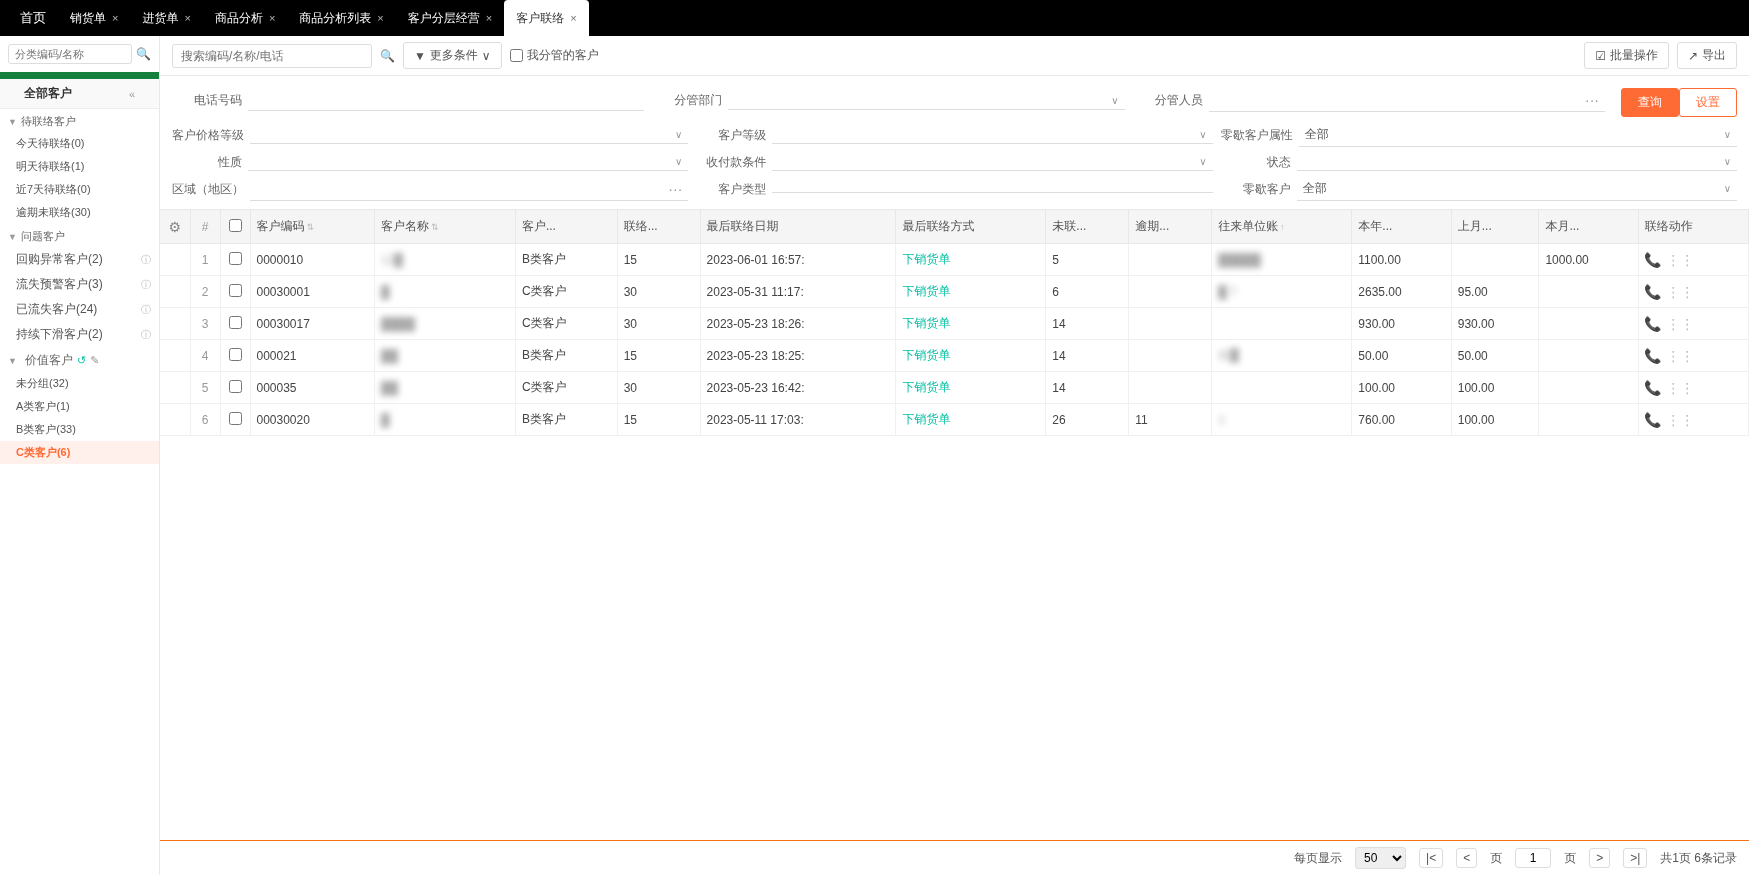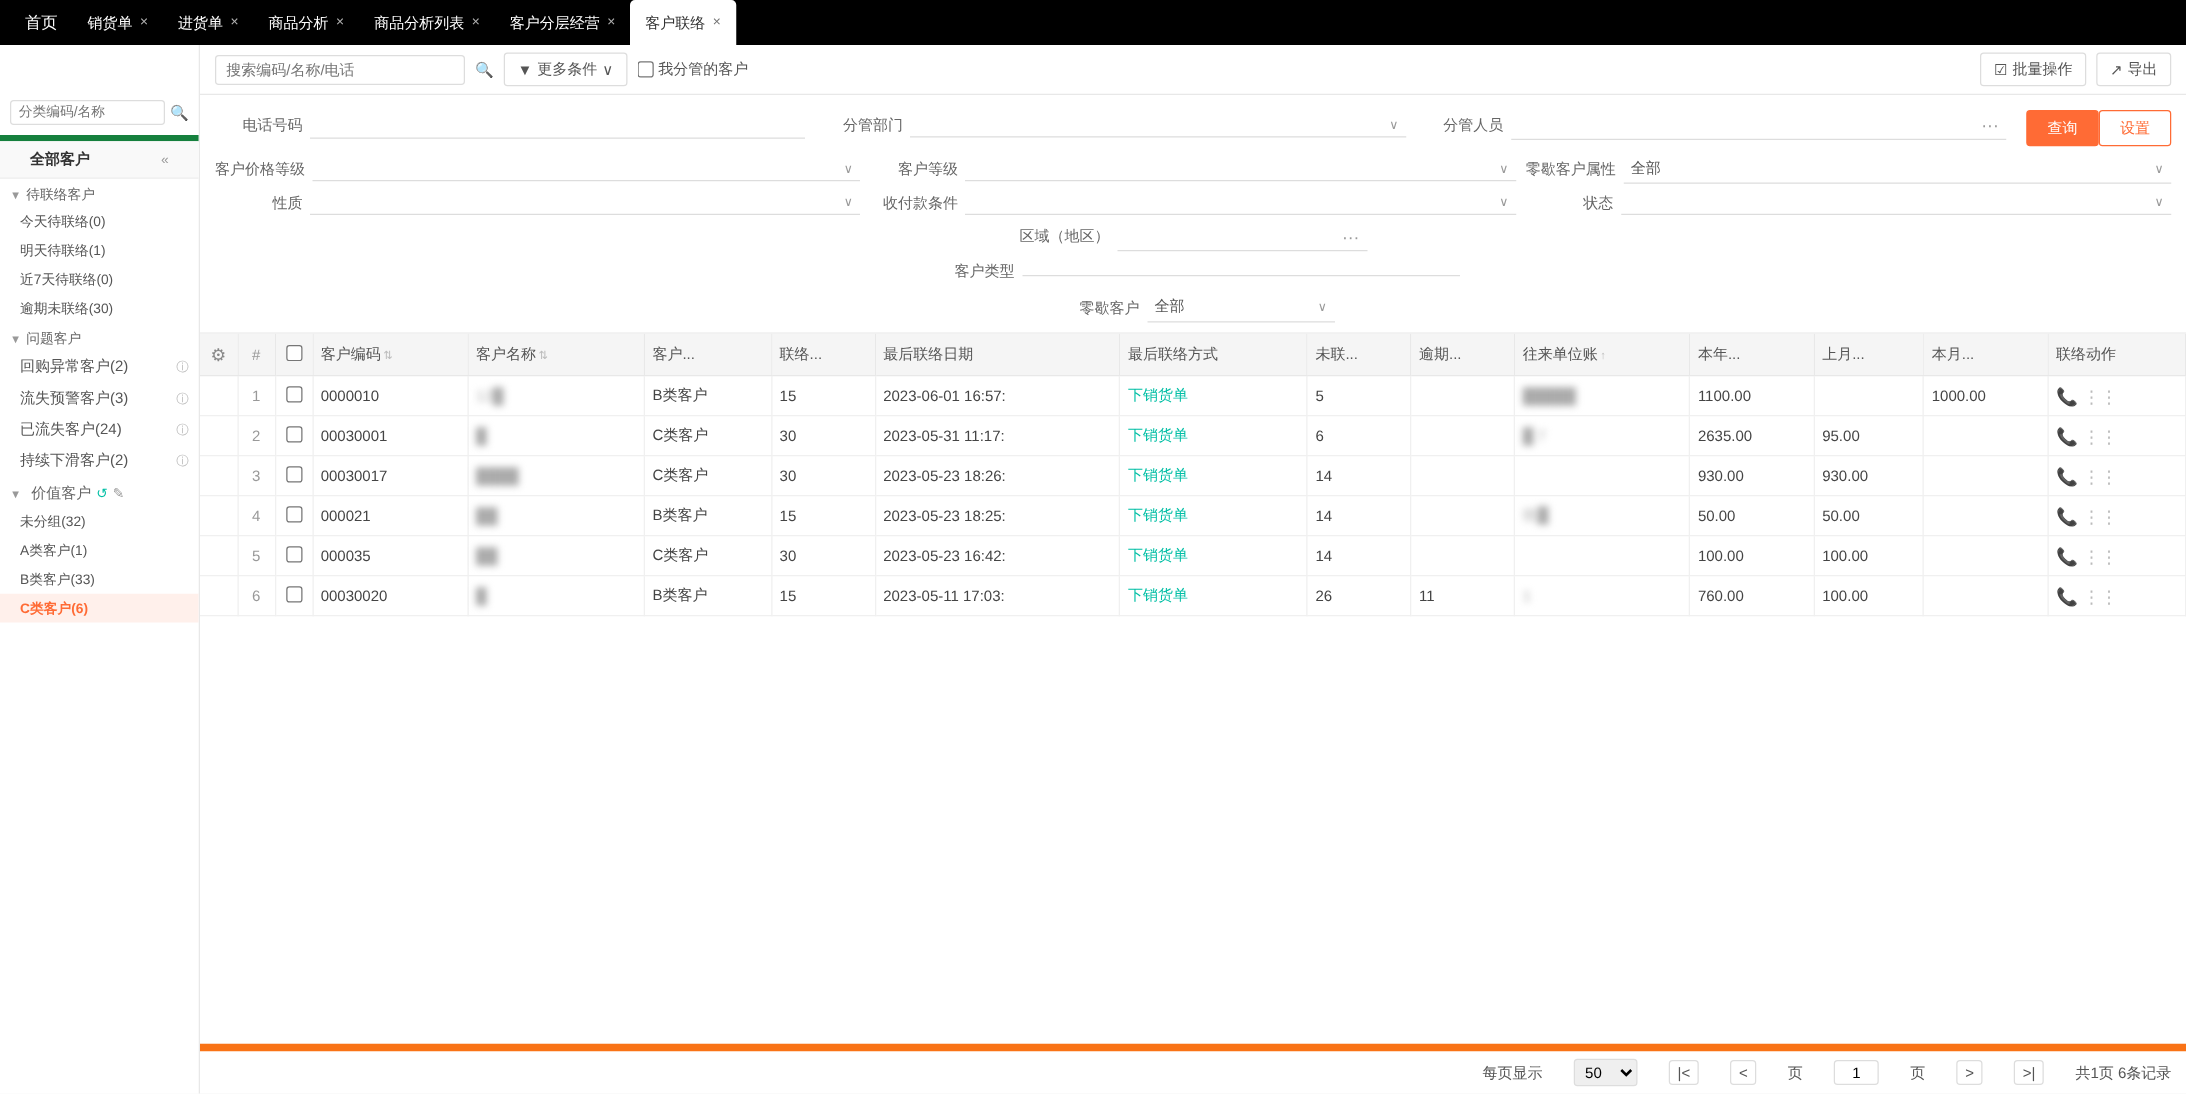--- a/index.html
+++ b/index.html
@@ -9,21 +9,21 @@
     .top-nav { background: #000000; display: flex; align-items: center; height: 36px; padding: 0 8px; }
     .nav-item { color: #fff; padding: 0 12px; height: 36px; display: flex; align-items: center; cursor: pointer; font-size: 13px; white-space: nowrap; }
     .nav-item.active { background: #fff; color: #333; border-radius: 4px 4px 0 0; }
     .nav-item .close-x { margin-left: 6px; font-size: 11px; opacity: 0.7; }
 
     
     .main-layout { display: flex; height: calc(100vh - 36px); }
 
     
     .sidebar { width: 160px; background: #fff; border-right: 1px solid #e8e8e8; display: flex; flex-direction: column; overflow-y: auto; flex-shrink: 0; }
-    .sidebar-search { padding: 8px; display: flex; align-items: center; border-bottom: 5px solid #15803d; margin-top: 36px; }
+    .sidebar-search { padding: 8px; display: flex; align-items: center; border-bottom: 7px solid #15803d; }
     .sidebar-search input { border: 1px solid #ddd; border-radius: 3px; padding: 3px 6px; width: 100%; font-size: 11px; }
     .sidebar-search .search-icon { margin-left: 4px; color: #999; cursor: pointer; }
     .sidebar-section-header { display: flex; align-items: center; padding: 6px 24px; background: #f9f9f9; border-bottom: 1px solid #eee; }
     .sidebar-section-header .title { font-weight: bold; color: #333; font-size: 12px; flex: 1; }
     .sidebar-section-header .collapse-icon { color: #999; font-size: 11px; cursor: pointer; }
     .sidebar-group-label { padding: 5px 8px 3px; color: #666; font-size: 11px; display: flex; align-items: center; }
     .sidebar-group-label::before { content: '▼'; font-size: 9px; margin-right: 4px; color: #999; }
     .sidebar-item { padding: 4px 8px 4px 16px; color: #555; cursor: pointer; display: flex; align-items: center; font-size: 11px; }
     .sidebar-item.active { background: #fff0eb; color: #ff6b35; font-weight: bold; }
     .sidebar-item .item-icon { margin-left: auto; color: #bbb; font-size: 10px; }
@@ -34,21 +34,21 @@
     
     .toolbar { padding: 6px 12px; background: #fff; border-bottom: 1px solid #e8e8e8; display: flex; align-items: center; gap: 8px; }
     .search-box { border: 1px solid #ddd; border-radius: 3px; padding: 4px 8px; width: 200px; font-size: 12px; }
     .toolbar-btn { padding: 4px 10px; border: 1px solid #ddd; border-radius: 3px; background: #fff; cursor: pointer; color: #555; font-size: 12px; display: flex; align-items: center; gap: 4px; }
     .toolbar-right { margin-left: auto; display: flex; gap: 8px; align-items: center; }
     .checkbox-label { display: flex; align-items: center; gap: 4px; color: #555; cursor: pointer; }
 
     
     .filter-panel { background: #fff; border-bottom: 1px solid #e8e8e8; padding: 8px 12px; }
     .filter-row { display: flex; align-items: center; gap: 8px; margin-bottom: 6px; }
-    .filter-row:last-child { margin-bottom: 0; flex-direction: column; }
+    .filter-row:last-child { margin-bottom: 0; }
     .filter-field { display: flex; align-items: center; flex: 1; gap: 6px; }
     .filter-label { color: #666; white-space: nowrap; min-width: 70px; text-align: right; }
     .filter-input { border: none; border-bottom: 1px solid #ddd; padding: 3px 6px; flex: 1; font-size: 12px; outline: none; }
     .filter-select { border: none; border-bottom: 1px solid #ddd; padding: 3px 6px; flex: 1; font-size: 12px; background: #fff; color: #555; display: flex; align-items: center; justify-content: space-between; cursor: pointer; }
     .filter-select .arrow { color: #999; font-size: 10px; }
     .filter-action-btn { padding: 5px 16px; border-radius: 3px; cursor: pointer; font-size: 12px; }
     .btn-query { background: #ff6b35; color: #fff; border: 1px solid #ff6b35; }
     .btn-settings { background: #fff; color: #ff6b35; border: 1px solid #ff6b35; margin-top: 4px; }
     .filter-actions { display: flex; flex-direction: row; align-items: flex-end; justify-content: space-between; padding-left: 8px; }
     .dots-btn { color: #999; cursor: pointer; font-size: 14px; }
@@ -60,21 +60,21 @@
     th { padding: 8px 6px; text-align: left; color: #555; font-weight: normal; border-bottom: 1px solid #e8e8e8; border-right: 1px solid #e8e8e8; white-space: nowrap; position: sticky; top: 0; background: #f5f5f5; z-index: 1; }
     td { padding: 7px 6px; border-bottom: 1px solid #f0f0f0; border-right: 1px solid #f0f0f0; color: #444; white-space: nowrap; }
     .link-text { color: #00bfa5; cursor: pointer; text-decoration: none; }
     .action-icons { display: flex; gap: 4px; align-items: center; }
     .action-icon { color: #bbb; cursor: pointer; font-size: 14px; }
     .col-gear { width: 30px; text-align: center; }
     .col-num { width: 30px; text-align: center; color: #999; }
     .col-check { width: 30px; text-align: center; }
 
     
-    .footer { padding: 6px 12px; background: #fff; border-top: 6px solid #f97316; display: flex; align-items: center; justify-content: flex-end; gap: 25px; color: #555; }
+    .footer { padding: 6px 12px; background: #fff; border-top: 1px solid #f97316; display: flex; align-items: center; justify-content: flex-end; gap: 13px; color: #555; }
     .footer-select { border: 1px solid #ddd; border-radius: 3px; padding: 2px 4px; font-size: 12px; }
     .page-btn { border: 1px solid #ddd; border-radius: 3px; padding: 2px 6px; cursor: pointer; background: #fff; color: #555; font-size: 12px; }
     .page-input { border: 1px solid #ddd; border-radius: 3px; padding: 2px 4px; width: 36px; text-align: center; font-size: 12px; }
 
     
     .table-container::-webkit-scrollbar { height: 6px; width: 6px; }
     .table-container::-webkit-scrollbar-thumb { background: #ccc; border-radius: 3px; }
 
     .th-sort { display: flex; align-items: center; gap: 2px; }
     .th-sort-icon { color: #bbb; font-size: 9px; }

